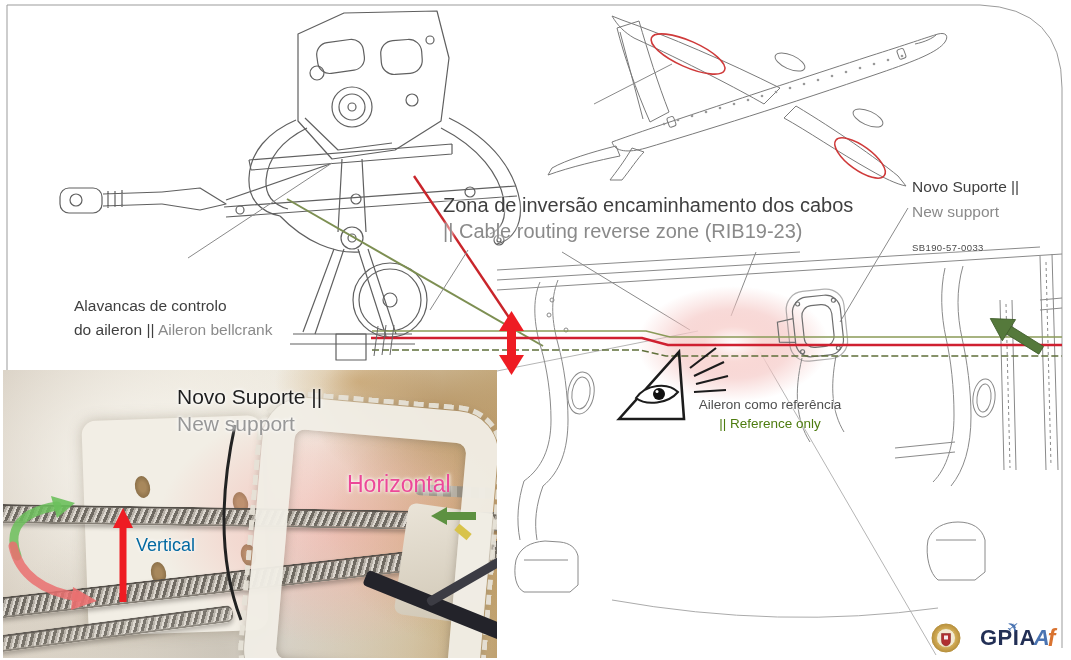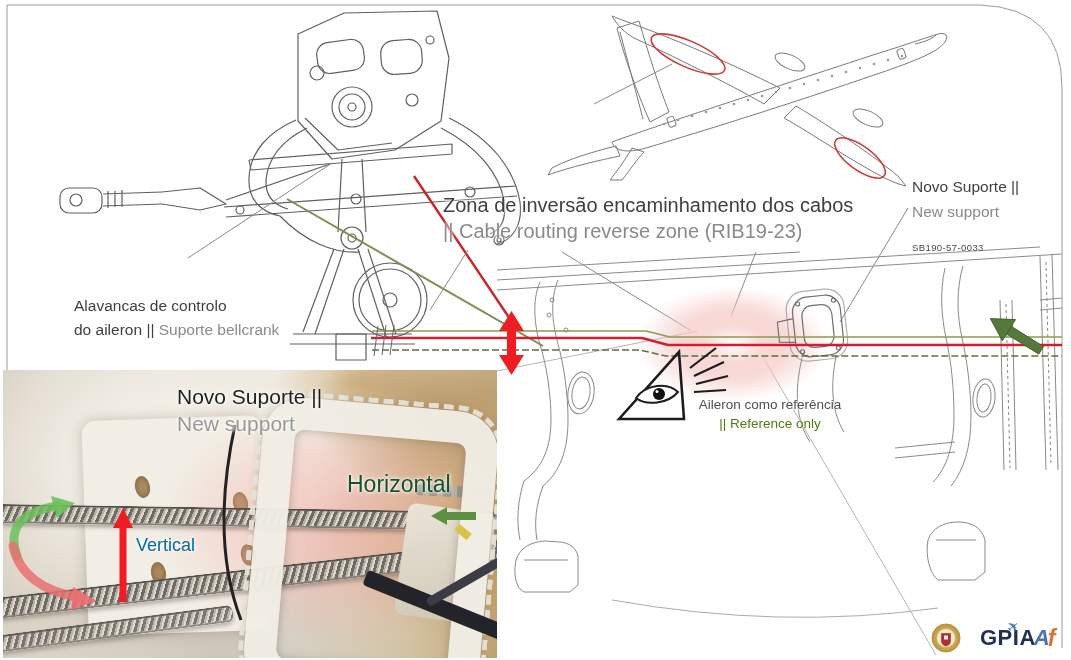--- a/index.html
+++ b/index.html
@@ -45,21 +45,21 @@
       background:linear-gradient(160deg,#eae4d8,#cfc6b4);transform:rotate(8deg);}
   .rod{position:absolute;border-radius:4px;}
   #rod1{left:356px;top:232px;width:175px;height:16px;background:#23232a;transform:rotate(22deg);}
   #rod2{left:416px;top:196px;width:130px;height:9px;background:#3c3c44;transform:rotate(-30deg);}
   #turnb{left:412px;top:116px;width:78px;height:11px;transform:rotate(3deg);border-radius:5px;position:absolute;
       background:repeating-linear-gradient(90deg,#9a9488 0 8px,#b8b2a6 8px 14px);}
   #wire{position:absolute;left:0;top:0;}
   
   #ph-title{left:177px;top:383px;font-size:21px;color:#1f1f1f;line-height:27px;}
   #ph-title .gray{color:#989898;}
-  #ph-horizontal{left:347px;top:471px;font-size:23px;color:#14532d;font-weight:500;}
+  #ph-horizontal{left:347px;top:471px;font-size:23px;color:#ec4899;font-weight:500;}
   #ph-vertical{left:136px;top:535px;font-size:18px;color:#0369a1;font-weight:500;}
   
   #logo{position:absolute;left:931px;top:621px;height:34px;display:flex;align-items:center;}
   #logo .txt{font-size:22px;font-weight:bold;color:#222f55;letter-spacing:.5px;margin-left:19px;}
   #logo .a{font-size:22px;font-weight:bold;font-style:italic;color:#4a74b2;margin-left:-2px;}
   #logo .f{font-size:23px;font-weight:bold;font-style:italic;color:#d97330;margin-left:-2px;}
   #logo .plane{position:absolute;left:76px;top:-3px;font-size:15px;color:#4a74b2;
       transform:rotate(-38deg);font-style:normal;}
   svg{position:absolute;left:0;top:0;}
 </style>
@@ -282,21 +282,21 @@
     <g>
       <rect x="440" y="142" width="33" height="8" fill="#5d9141"></rect>
       <path d="M428,146 L444,137 L444,155 Z" fill="#5d9141"></path>
     </g>
   </svg>
 </div>
 
 <div class="lbl" id="lbl-bellcrank">
   <div><span class="dark">Alavancas de controlo</span></div>
   <div><span class="dark">do aileron ||</span>
-       <span class="gray">Suporte bellcrank</span></div>
+       <span class="gray">Aileron bellcrank</span></div>
 </div>
 
 <div class="lbl" id="lbl-zone">
   <div class="dark">Zona de inversão encaminhamento dos cabos</div>
   <div class="gray">|| Cable routing reverse zone (RIB19-23)</div>
 </div>
 
 <div class="lbl" id="lbl-newsupport">
   <div class="dark">Novo Suporte ||</div>
   <div class="gray">New support</div>

